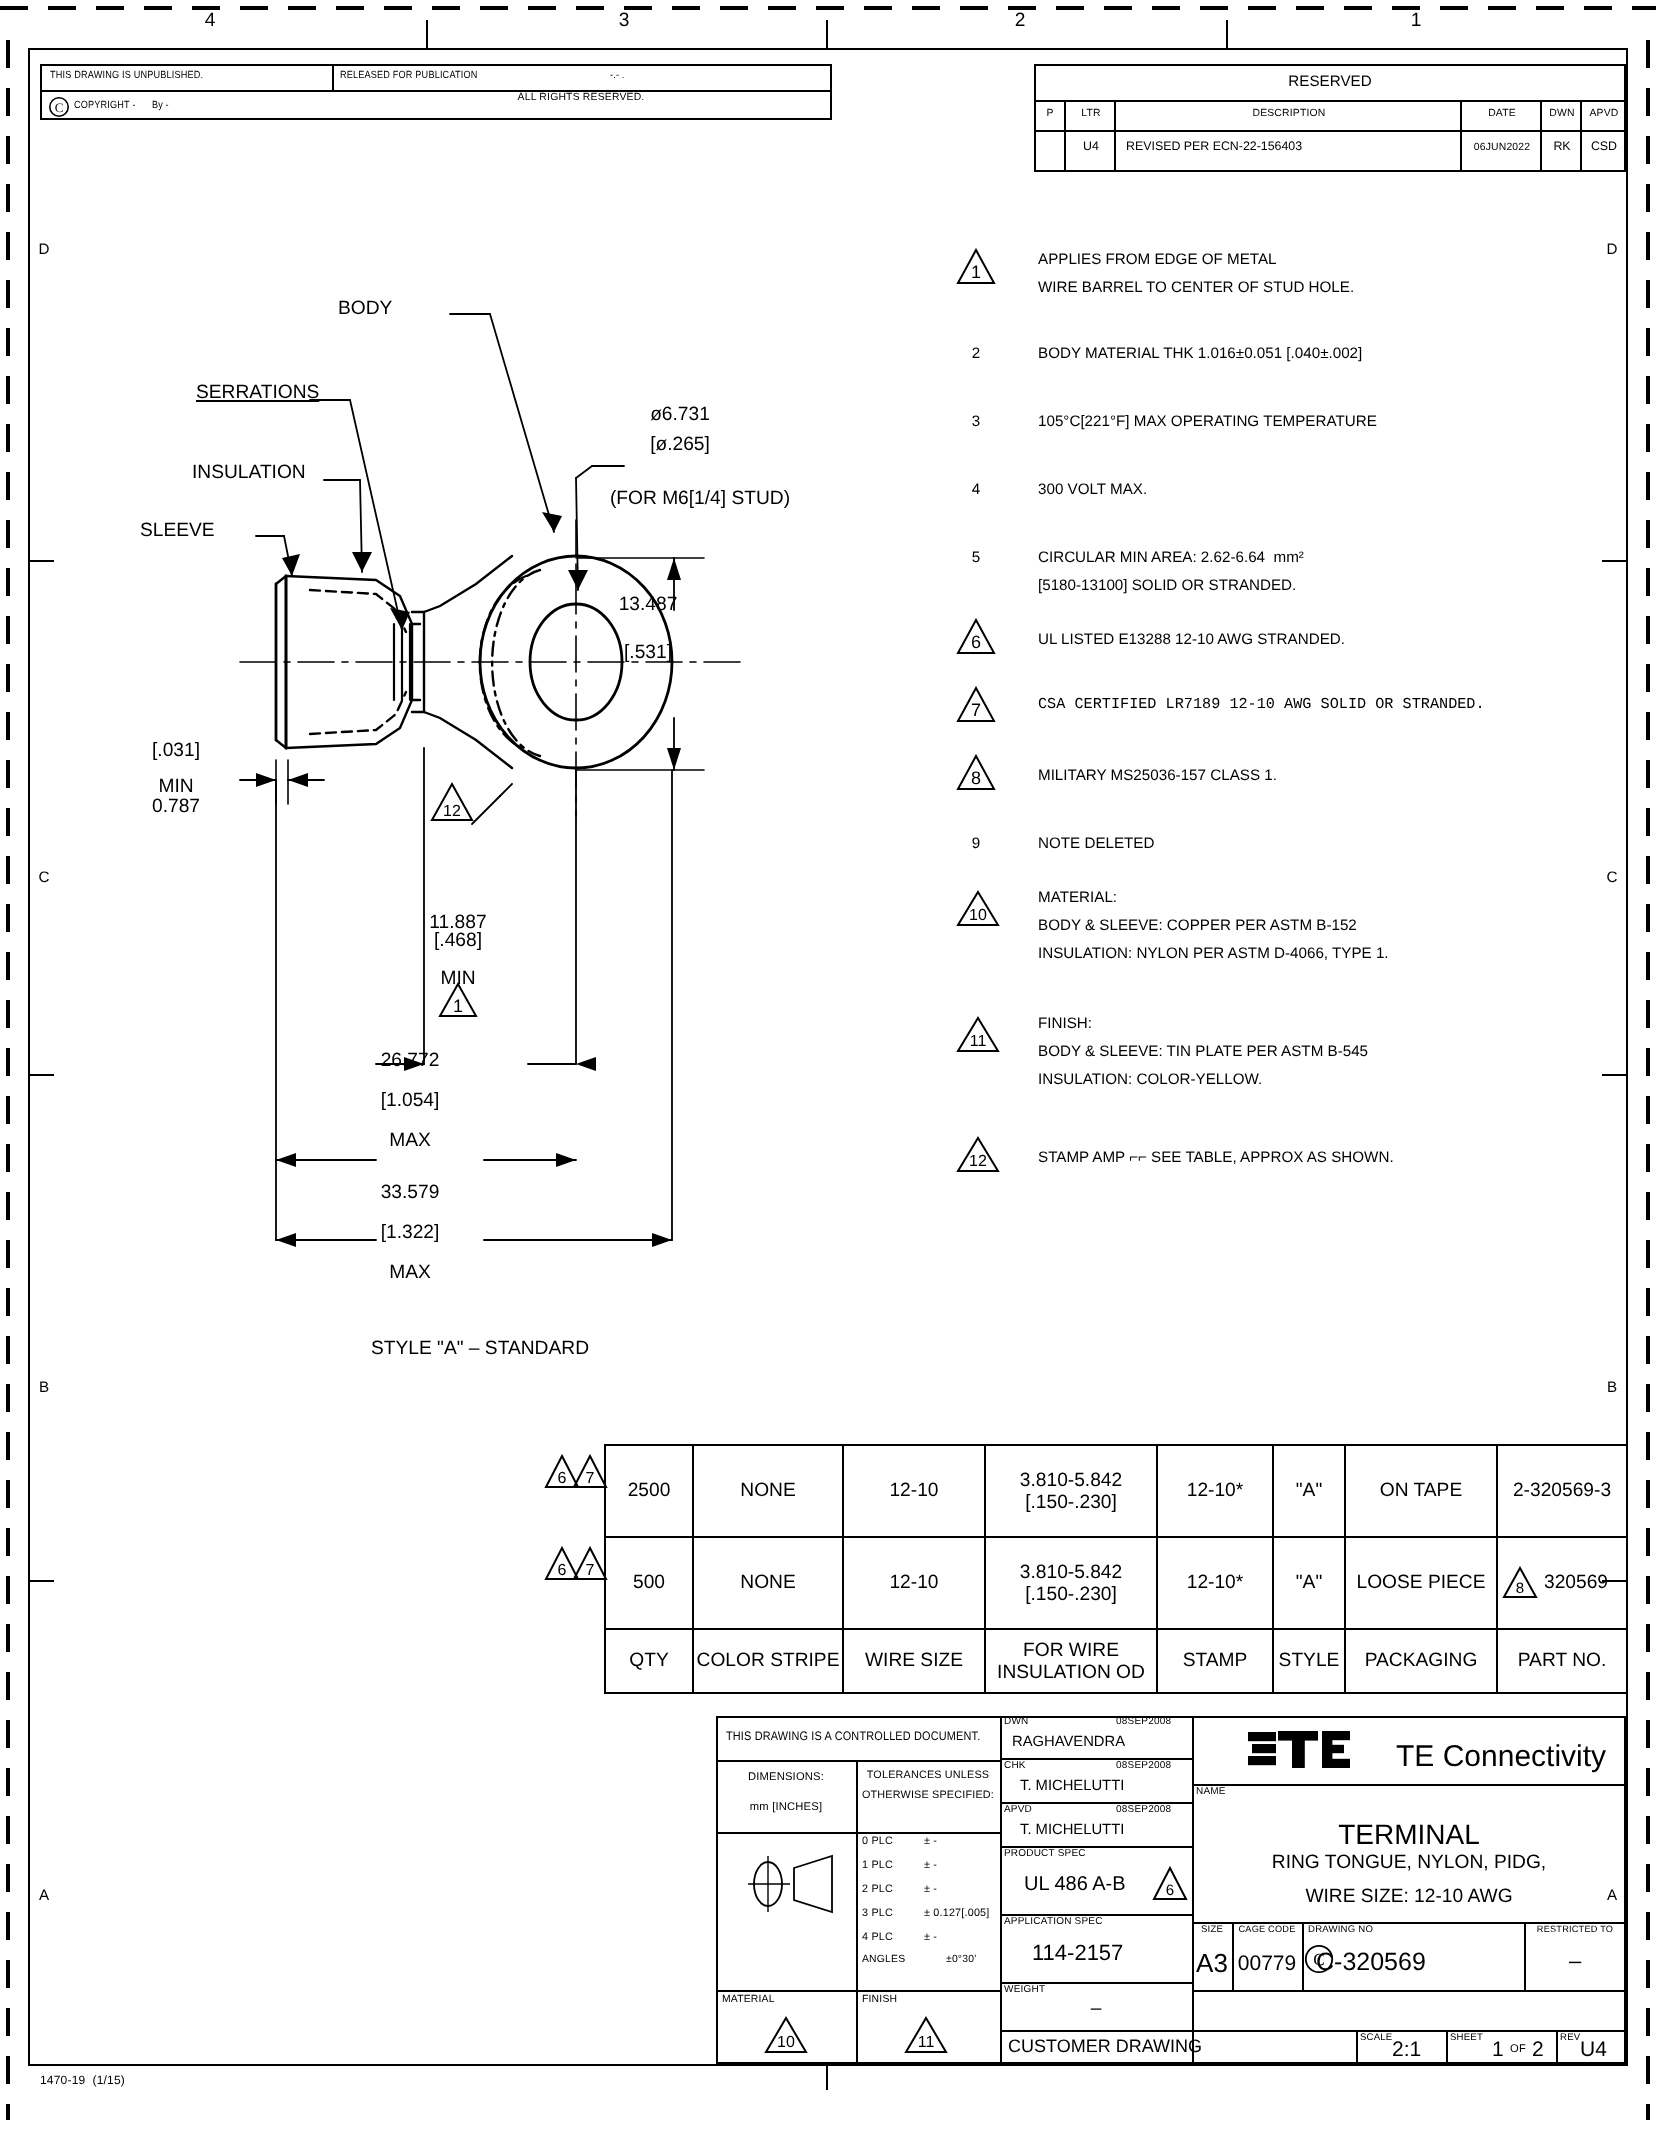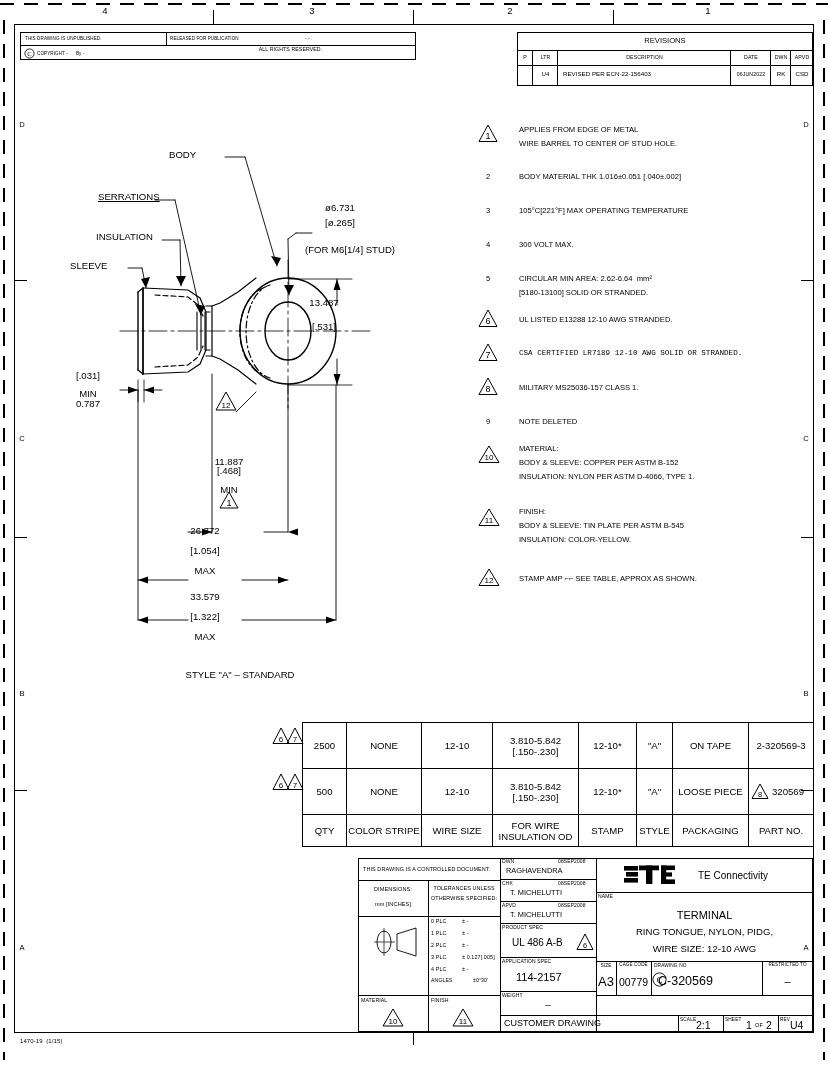--- a/index.html
+++ b/index.html
@@ -95,21 +95,21 @@
     <div class="ln" style="left:0;top:53px;width:296px;height:1px;"></div>
     <div class="ln" style="left:0;top:0;width:1px;height:53px;"></div>
     <div class="ln" style="left:295px;top:0;width:1px;height:53px;"></div>
 
     <div class="ln" style="left:15px;top:18px;width:1px;height:35px;"></div>
     <div class="ln" style="left:40px;top:18px;width:1px;height:35px;"></div>
     <div class="ln" style="left:213px;top:18px;width:1px;height:35px;"></div>
     <div class="ln" style="left:253px;top:18px;width:1px;height:35px;"></div>
     <div class="ln" style="left:273px;top:18px;width:1px;height:35px;"></div>
 
-    <div class="txt sm ctr" style="left:0;top:5px;width:296px;">REVISIONS</div>
+    <div class="txt sm ctr" style="left:0;top:5px;width:296px;">RESERVED</div>
 
     <div class="txt tiny ctr" style="left:0;top:23px;width:16px;">P</div>
     <div class="txt tiny ctr" style="left:16px;top:23px;width:25px;">LTR</div>
     <div class="txt tiny ctr" style="left:41px;top:23px;width:173px;">DESCRIPTION</div>
     <div class="txt tiny ctr" style="left:214px;top:23px;width:40px;">DATE</div>
     <div class="txt tiny ctr" style="left:254px;top:23px;width:20px;">DWN</div>
     <div class="txt tiny ctr" style="left:274px;top:23px;width:22px;">APVD</div>
 
     <div class="txt xsm ctr" style="left:16px;top:39px;width:25px;">U4</div>
     <div class="txt xsm" style="left:46px;top:39px;">REVISED PER ECN-22-156403</div>
@@ -495,24 +495,24 @@
       <rect x="0" y="2" width="14" height="4.6" fill="#000"></rect>
       <rect x="2" y="8" width="12" height="4.6" fill="#000"></rect>
       <rect x="0" y="14" width="14" height="4.6" fill="#000"></rect>
       <rect x="15" y="1.5" width="20" height="4.8" fill="#000"></rect>
       <rect x="22" y="1.5" width="6.4" height="18.5" fill="#000"></rect>
       <rect x="37" y="1.5" width="5.2" height="18.5" fill="#000"></rect>
       <rect x="37" y="1.5" width="14" height="4.6" fill="#000"></rect>
       <rect x="37" y="8.4" width="11" height="4.2" fill="#000"></rect>
       <rect x="37" y="15.4" width="14" height="4.6" fill="#000"></rect>
     </svg>
-    <div class="txt md" style="left:340px;top:13px;font-size:10px;">TE Connectivity</div>
+    <div class="txt md" style="left:340px;top:13px;font-size:15px;">TE Connectivity</div>
 
     <div class="txt tiny" style="left:240px;top:36px;font-size:5px;">NAME</div>
-    <div class="txt md ctr" style="left:238px;top:52px;width:217px;font-size:11px;">TERMINAL</div>
+    <div class="txt md ctr" style="left:238px;top:52px;width:217px;font-size:14px;">TERMINAL</div>
     <div class="txt md ctr" style="left:238px;top:69px;width:217px;font-size:9.6px;">RING TONGUE, NYLON, PIDG,</div>
     <div class="txt md ctr" style="left:238px;top:86px;width:217px;font-size:9.6px;">WIRE SIZE: 12-10 AWG</div>
 
     <div class="txt tiny ctr" style="left:238px;top:105px;width:20px;font-size:4.8px;">SIZE</div>
     <div class="txt lg ctr" style="left:236px;top:117px;width:24px;font-size:13px;">A3</div>
 
     <div class="txt tiny ctr" style="left:258px;top:105px;width:35px;font-size:4.6px;">CAGE CODE</div>
     <div class="txt md ctr" style="left:258px;top:119px;width:35px;font-size:10.5px;">00779</div>
 
     <div class="txt tiny" style="left:296px;top:105px;font-size:4.8px;">DRAWING NO</div>

